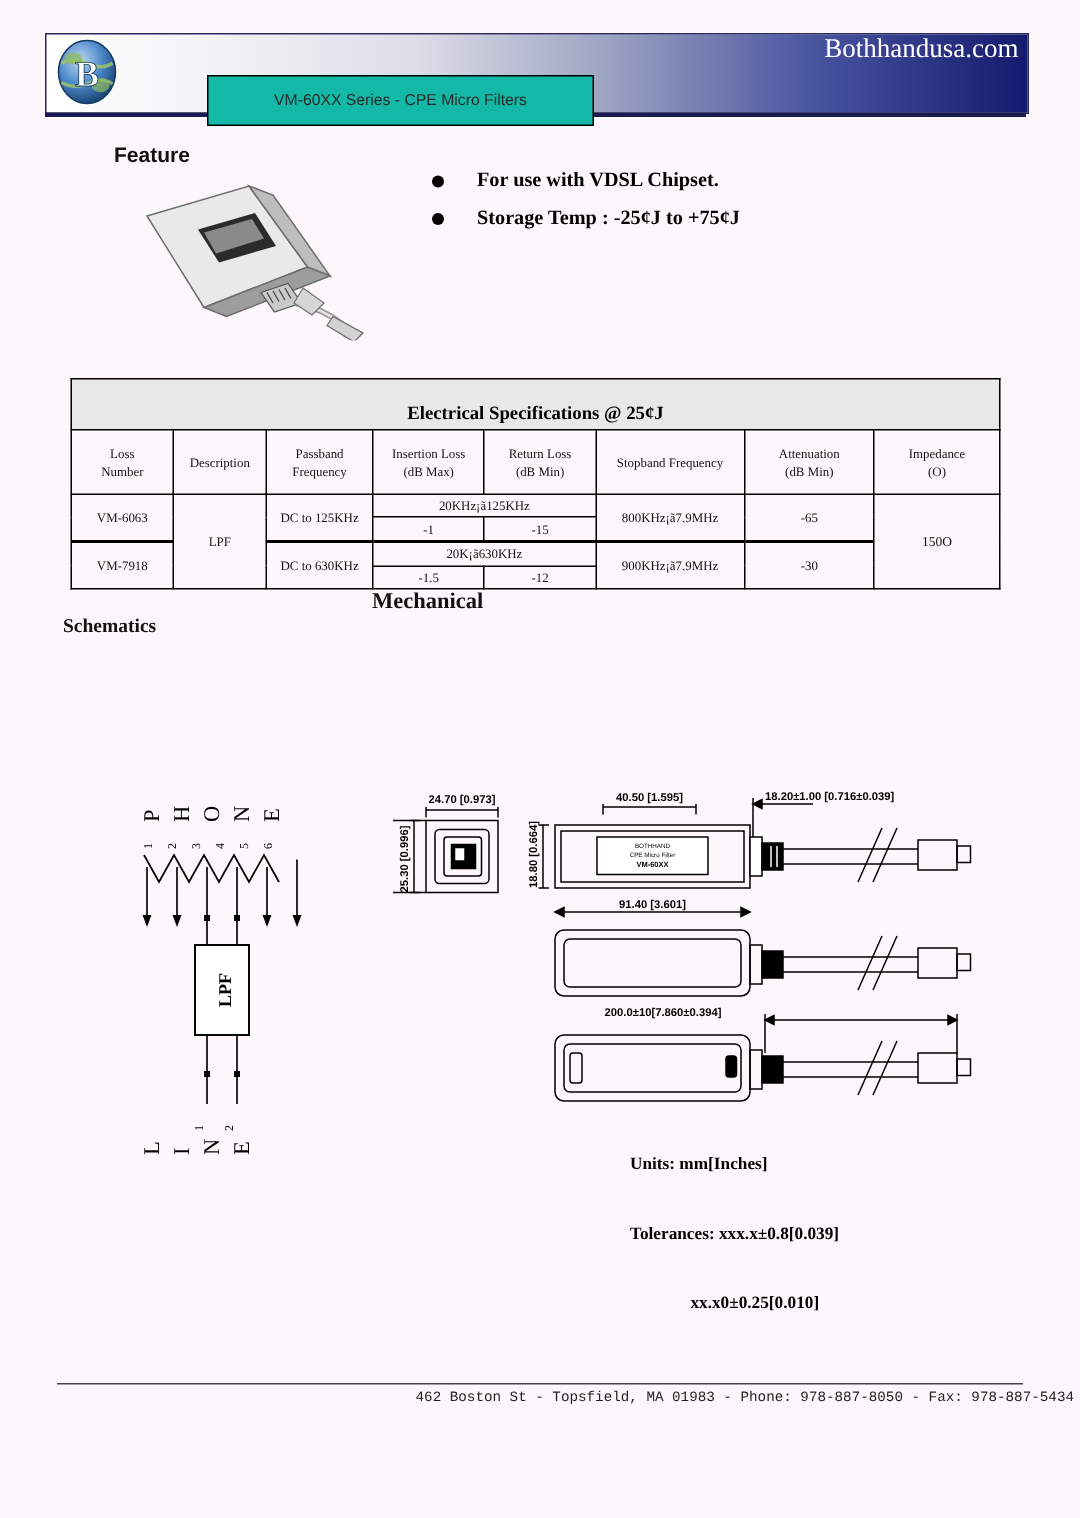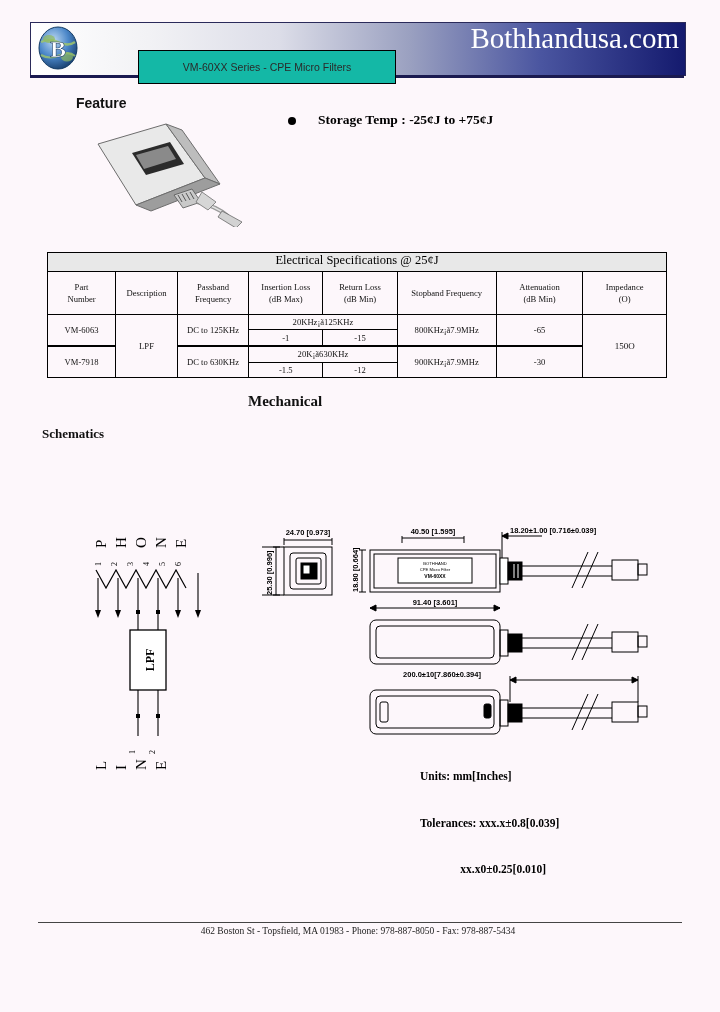--- a/index.html
+++ b/index.html
@@ -20,21 +20,21 @@
   .header-underline{
     position:absolute;left:30px;top:75px;width:654px;height:3px;
     background:#1a1a50;
   }
   .logo{
     position:absolute;left:36px;top:26px;width:44px;height:44px;
   }
   .brand{
     position:absolute;right:6px;top:-1px;
     font-family:"Liberation Serif", serif;
-    font-size:29px;color:#ffffff;letter-spacing:0px;
+    font-size:18px;color:#ffffff;letter-spacing:0px;
     white-space:nowrap;
   }
   .series-box{
     position:absolute;left:138px;top:50px;width:256px;height:32px;
     background:#14b8a6;border:1px solid #000;
     display:flex;align-items:center;justify-content:center;
   }
   .series-box span{
     font-family:"Liberation Sans", sans-serif;
     font-size:10.5px;color:#2a2a2a;white-space:nowrap;
@@ -55,60 +55,60 @@
   }
   .feat-text{
     font-family:"Liberation Serif", serif;
     font-weight:bold;font-size:13.5px;color:#000;white-space:nowrap;
   }
 
   
   .spec-wrap{position:absolute;left:47px;top:252px;width:620px;}
   .spec-title{
     background:#e8e8e8;border:1px solid #000;border-bottom:none;
-    text-align:center;font-weight:normal;font-size:12.5px;color:#000;
-    padding:0 0 3px 0;
+    text-align:center;font-weight:bold;font-size:12.5px;color:#000;
+    padding:15px 0 3px 0;
   }
   table.spec{
     border-collapse:collapse;width:100%;
     font-family:"Liberation Serif", serif;font-size:8.6px;color:#111;
   }
   table.spec td,table.spec th{
     border:1px solid #000;text-align:center;vertical-align:middle;
     padding:1px 2px;font-weight:normal;
   }
   table.spec thead td{height:40px;line-height:1.45;}
   .mid-thick{border-top:2px solid #000 !important;}
   .cell-tall{height:28px;}
   .imp-cell{font-size:9px;}
 
   
   .h-schem{
     position:absolute;left:42px;top:409px;
-    font-family:"Liberation Serif", serif;font-weight:bold;font-size:13px;color:#111;margin-top:17px;
+    font-family:"Liberation Serif", serif;font-weight:bold;font-size:13px;color:#111;
   }
   .h-mech{
     position:absolute;left:248px;top:393px;
     font-family:Liberation Serif, serif;font-weight:bold;font-size:15px;color:#111;
   }
 
   
   .schem-svg{position:absolute;left:88px;top:518px;}
   .mech-svg{position:absolute;left:252px;top:512px;}
   .units-block{
     position:absolute;left:420px;top:738px;
     font-family:"Liberation Serif", serif;font-weight:bold;font-size:11.5px;color:#000;
     line-height:1.35;white-space:pre;
   }
 
   
   .footer-rule{position:absolute;left:38px;top:922px;width:644px;height:1px;background:#444;}
   .footer-text{
-    position:absolute;left:0;top:926px;width:716px;text-align:center;
-    font-family:Liberation Serif, serif;font-size:9.5px;color:#222;
+    position:absolute;left:0;top:926px;width:716px;text-align:right;
+    font-family:Liberation Mono, monospace;font-size:9.5px;color:#222;
   }
 </style>
 </head>
 <body>
 
 <div class="page">
 
   <div class="header">
     <div class="brand">Bothhandusa.com</div>
   </div>
@@ -159,31 +159,35 @@
       <path d="M127 90 Q146 94 158 104" fill="none" stroke="#9a9a9a" stroke-width="4"></path>
       <path d="M127 90 Q146 94 158 104" fill="none" stroke="#e3e3e3" stroke-width="1.6"></path>
       <polygon points="132,80 146,90 138,98 126,90" fill="#d6d6d6" stroke="#707070" stroke-width=".8"></polygon>
       <polygon points="152,99 172,110 166,116 148,105" fill="#d2d2d2" stroke="#6a6a6a" stroke-width=".8"></polygon>
     </svg>
   </div>
 
   <div class="feat-list">
     <div class="feat-row">
       <span class="bullet"></span>
+      <span class="feat-text">For use with VDSL Chipset.</span>
+    </div>
+    <div class="feat-row">
+      <span class="bullet"></span>
       <span class="feat-text">Storage Temp : -25¢J  to  +75¢J</span>
     </div>
   </div>
 
   <div class="spec-wrap">
     <div class="spec-title">Electrical Specifications @ 25¢J</div>
     <table class="spec">
       <thead>
         <tr>
           <td style="width:11%">
-            <div>Part</div>
+            <div>Loss</div>
             <div>Number</div>
           </td>
           <td style="width:10%">
             <div>Description</div>
           </td>
           <td style="width:11.5%">
             <div>Passband</div>
             <div>Frequency</div>
           </td>
           <td style="width:12%">

